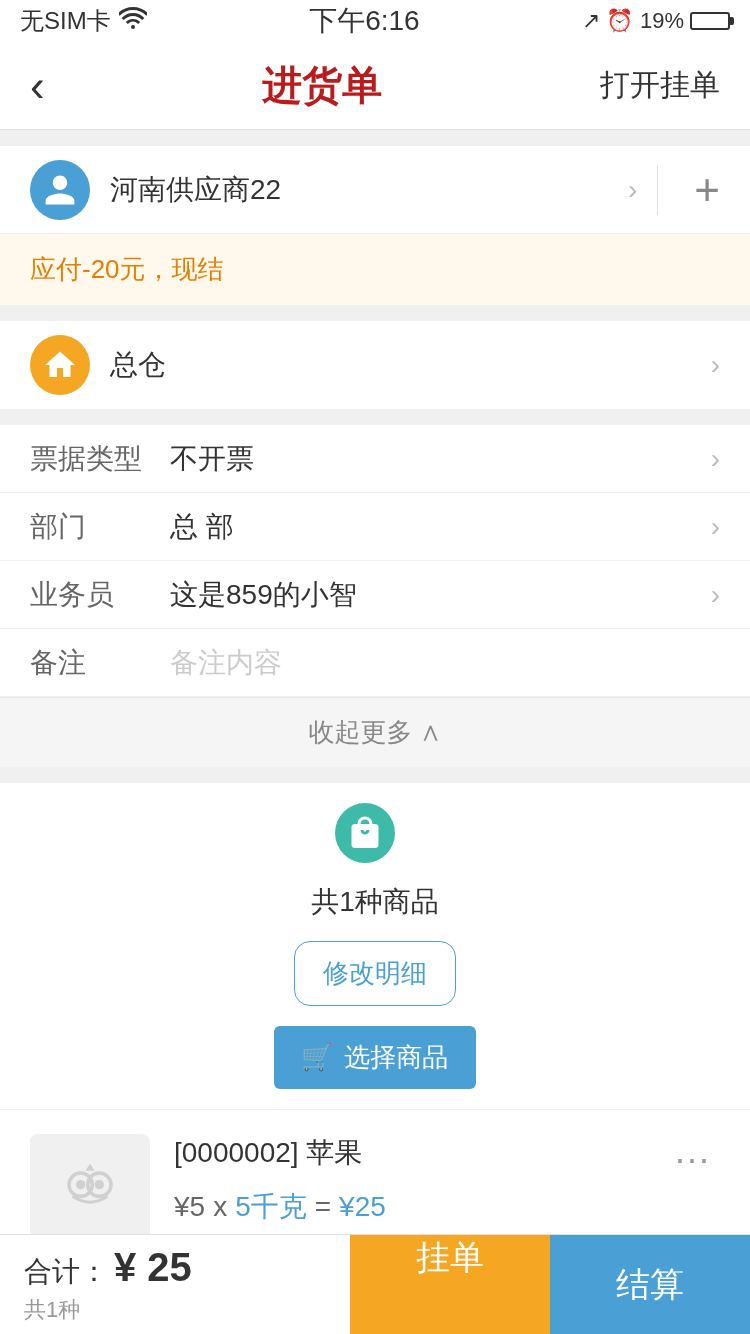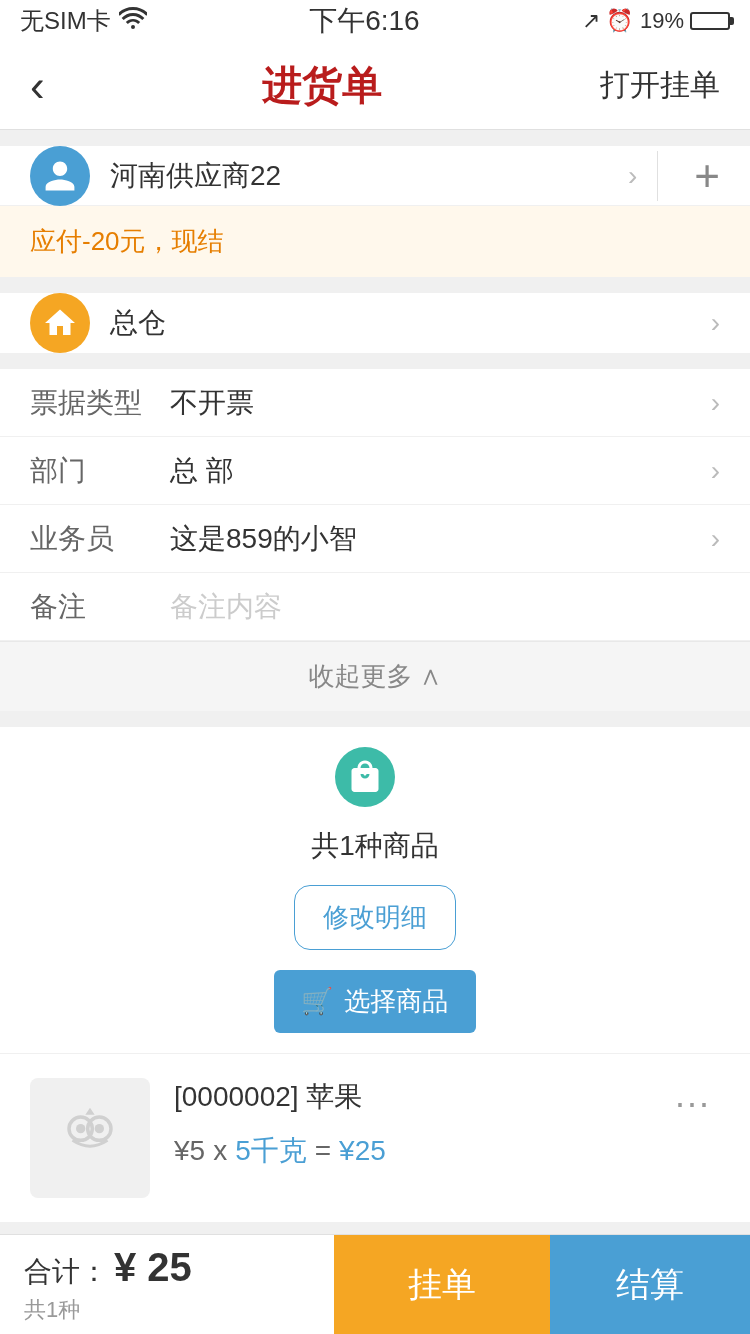--- a/index.html
+++ b/index.html
@@ -55,21 +55,21 @@
 
     
     .section {
       background: #fff;
       margin-bottom: 16px;
     }
     .row {
       display: flex;
       align-items: center;
       padding: 0 30px;
-      height: 60px;
+      height: 88px;
       border-bottom: 1px solid #f0f0f0;
       position: relative;
     }
     .row:last-child { border-bottom: none; }
     .row-icon {
       width: 60px; height: 60px; border-radius: 50%;
       display: flex; align-items: center; justify-content: center;
       margin-right: 20px; flex-shrink: 0;
     }
     .row-icon.blue { background: #4a9fd4; }
@@ -201,26 +201,26 @@
       border-top: 1px solid #e0e0e0;
     }
     .total-section {
       flex: 1;
       display: flex;
       flex-direction: column;
       justify-content: center;
       padding: 0 24px;
     }
     .btn-hang {
-      width: 216px;
+      width: 200px;
       background: #f5a623;
       color: #fff;
       font-size: 34px;
       display: flex;
-      align-items: center;
+      align-items: flex-start;
       justify-content: center;
       cursor: pointer;
     }
     .btn-checkout {
       width: 200px;
       background: #4a9fd4;
       color: #fff;
       font-size: 34px;
       display: flex;
       align-items: center;

